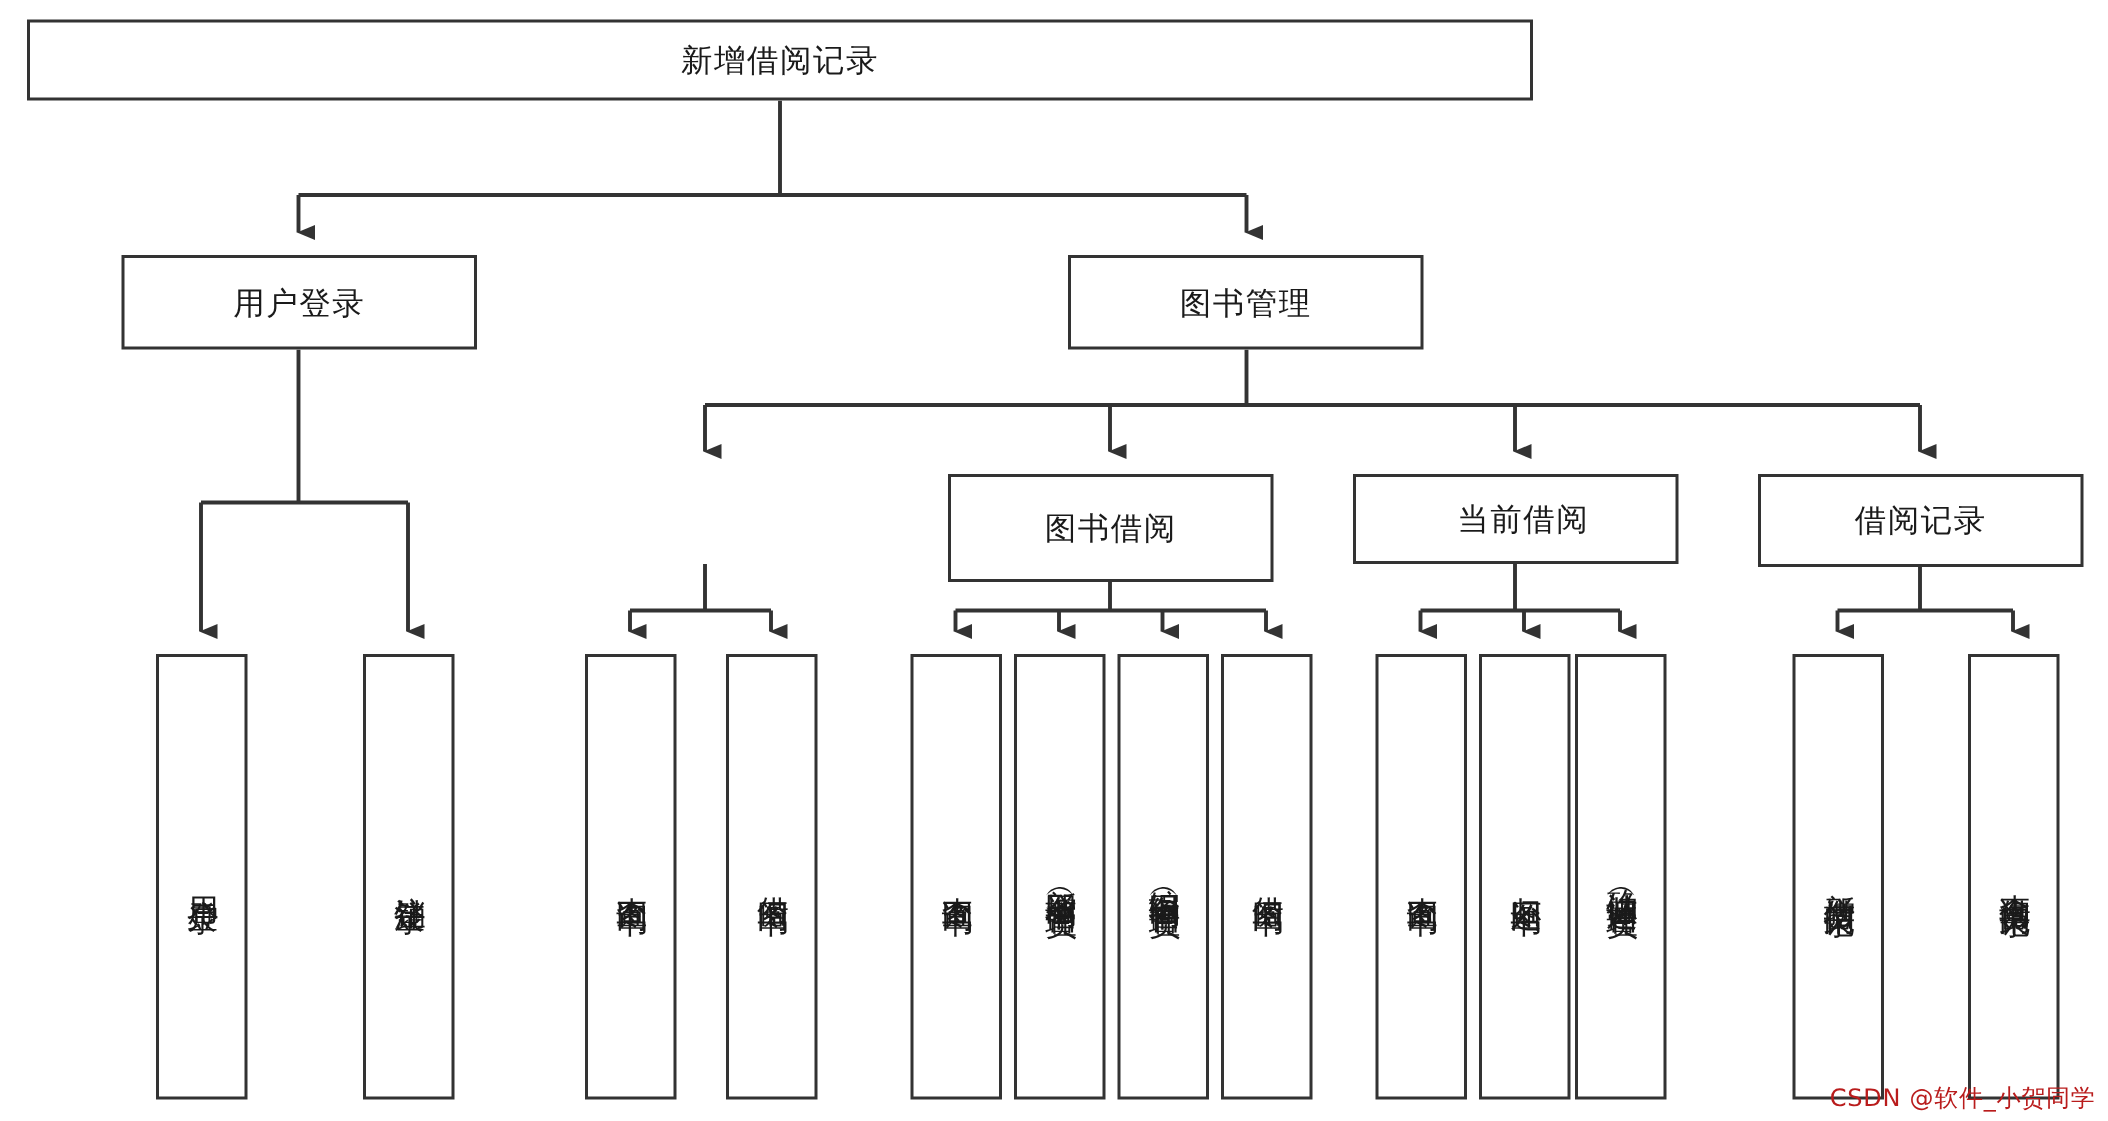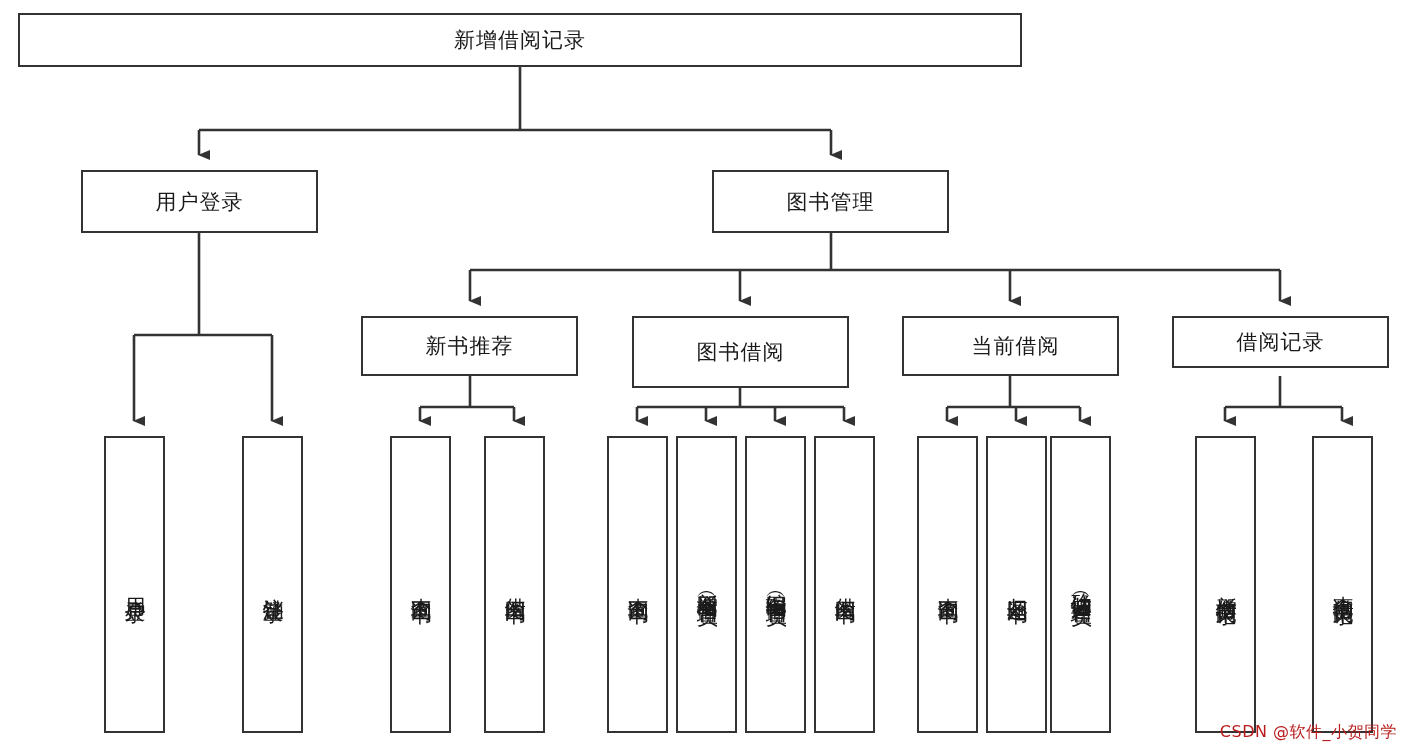--- a/index.html
+++ b/index.html
@@ -126,30 +126,27 @@
     <span>新增借阅记录</span>
   </div>
 
   <div class="node horiz" style="left:81px; top:170px; width:237px; height:63px;">
     <span>用户登录</span>
   </div>
   <div class="node horiz" style="left:712px; top:170px; width:237px; height:63px;">
     <span>图书管理</span>
   </div>
 
-  <div class="node horiz" style="left:361px; top:316px; width:217px; height:60px;">
-    <span>新书推荐</span>
-  </div>
   <div class="node horiz" style="left:632px; top:316px; width:217px; height:72px;">
     <span>图书借阅</span>
   </div>
   <div class="node horiz" style="left:902px; top:316px; width:217px; height:60px;padding-left:10px;">
     <span>当前借阅</span>
   </div>
-  <div class="node horiz" style="left:1172px; top:316px; width:217px; height:52px;">
+  <div class="node horiz" style="left:1172px; top:316px; width:217px; height:62px;">
     <span>借阅记录</span>
   </div>
 
   <div class="node vert" style="left:104px; top:436px; width:61px; height:297px;">
     <span class="vtext">用户登录</span>
   </div>
   <div class="node vert" style="left:242px; top:436px; width:61px; height:297px;">
     <span class="vtext">注销登录</span>
   </div>
 

